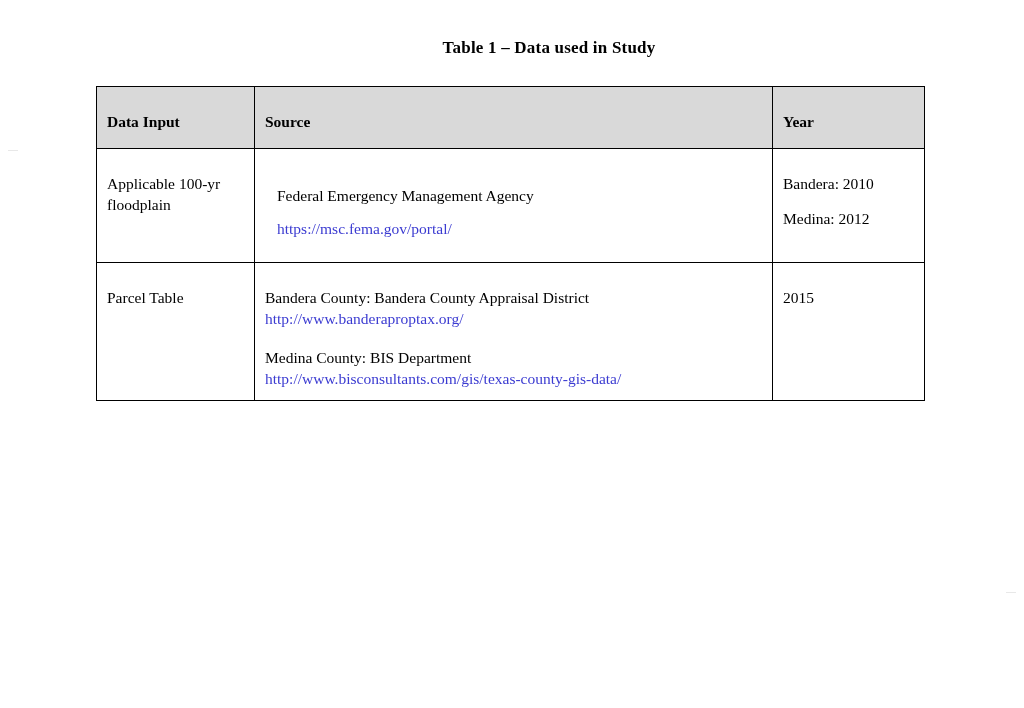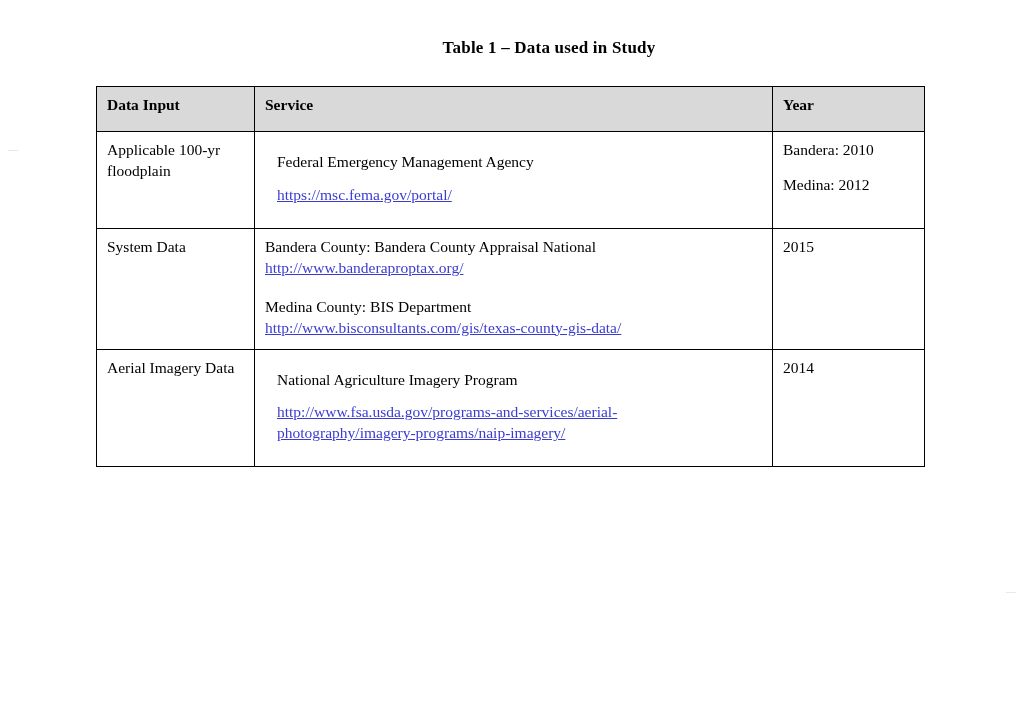--- a/index.html
+++ b/index.html
@@ -37,21 +37,21 @@
     top: 86px;
     left: 96px;
     width: 828px;
     border-collapse: collapse;
     table-layout: fixed;
     background: #ffffff;
   }
   table.data-table td, table.data-table th {
     border: 1px solid #000000;
     vertical-align: top;
-    padding: 8px 10px 10px 10px;
+    padding: 25px 10px 10px 10px;
     font-size: 15.5px;
     line-height: 1.35;
     font-family: "Liberation Serif", serif;
     text-align: left;
   }
   thead th {
     background: #d9d9d9;
     font-weight: bold;
     height: 26px;
     vertical-align: middle;
@@ -61,21 +61,20 @@
   col.c-input { width: 158px; }
   col.c-source { width: 518px; }
   col.c-year { width: 152px; }
 
   td.cell-input { padding-left: 12px; }
   td.cell-source { padding-left: 12px; }
   td.cell-year { padding-left: 12px; }
 
   .link {
     color: #3b3bd1;
-    text-decoration: underline;
     word-wrap: break-word;
     overflow-wrap: break-word;
   }
   .italic { }
   .vmid { vertical-align: middle; }
   .yr-line { margin: 0 0 14px 0; }
   .yr-line:last-child { margin-bottom: 10px; }
   .src-line { margin: 12px; }
   .src-block { margin: 0 0 18px 0; }
   .src-block:last-child { margin-bottom: 0; }
@@ -99,21 +98,21 @@
 
   <table class="data-table">
     <colgroup>
       <col class="c-input">
       <col class="c-source">
       <col class="c-year">
     </colgroup>
     <thead>
       <tr>
         <th>Data Input</th>
-        <th>Service</th>
+        <th>Source</th>
         <th>Year</th>
       </tr>
     </thead>
     <tbody>
 
       <tr>
         <td class="cell-input">Applicable 100-yr floodplain</td>
         <td class="cell-source">
           <div class="src-line">Federal Emergency Management Agency</div>
           <div class="src-line"><span class="link">https://msc.fema.gov/portal/</span></div>
@@ -121,38 +120,30 @@
         <td class="cell-year">
           <div class="yr-line"><span class="italic">Bandera</span><span>: 2010</span></div>
           <div class="yr-line"><span class="italic">Medina</span><span>: 2012</span></div>
         </td>
       </tr>
 
 
 
 
       <tr>
-        <td class="cell-input vmid">System Data</td>
+        <td class="cell-input vmid">Parcel Table</td>
         <td class="cell-source">
           <div class="src-block">
-            <span class="italic">Bandera County:</span><span> Bandera County Appraisal National</span><br>
+            <span class="italic">Bandera County:</span><span> Bandera County Appraisal District</span><br>
             <span class="link">http://www.banderaproptax.org/</span>
           </div>
           <div class="src-block">
             <span class="italic">Medina County:</span><span> BIS Department</span><br>
             <span class="link">http://www.bisconsultants.com/gis/texas-county-gis-data/</span>
           </div>
         </td>
         <td class="cell-year vmid">2015</td>
       </tr>
 
-      <tr>
-        <td class="cell-input">Aerial Imagery Data</td>
-        <td class="cell-source">
-          <div class="src-line">National Agriculture Imagery Program</div>
-          <div class="src-line"><span class="link">http://www.fsa.usda.gov/programs-and-services/aerial-photography/imagery-programs/naip-imagery/</span></div>
-        </td>
-        <td class="cell-year vmid">2014</td>
-      </tr>
 
     </tbody>
   </table>
 </div>
 
 </body></html>

